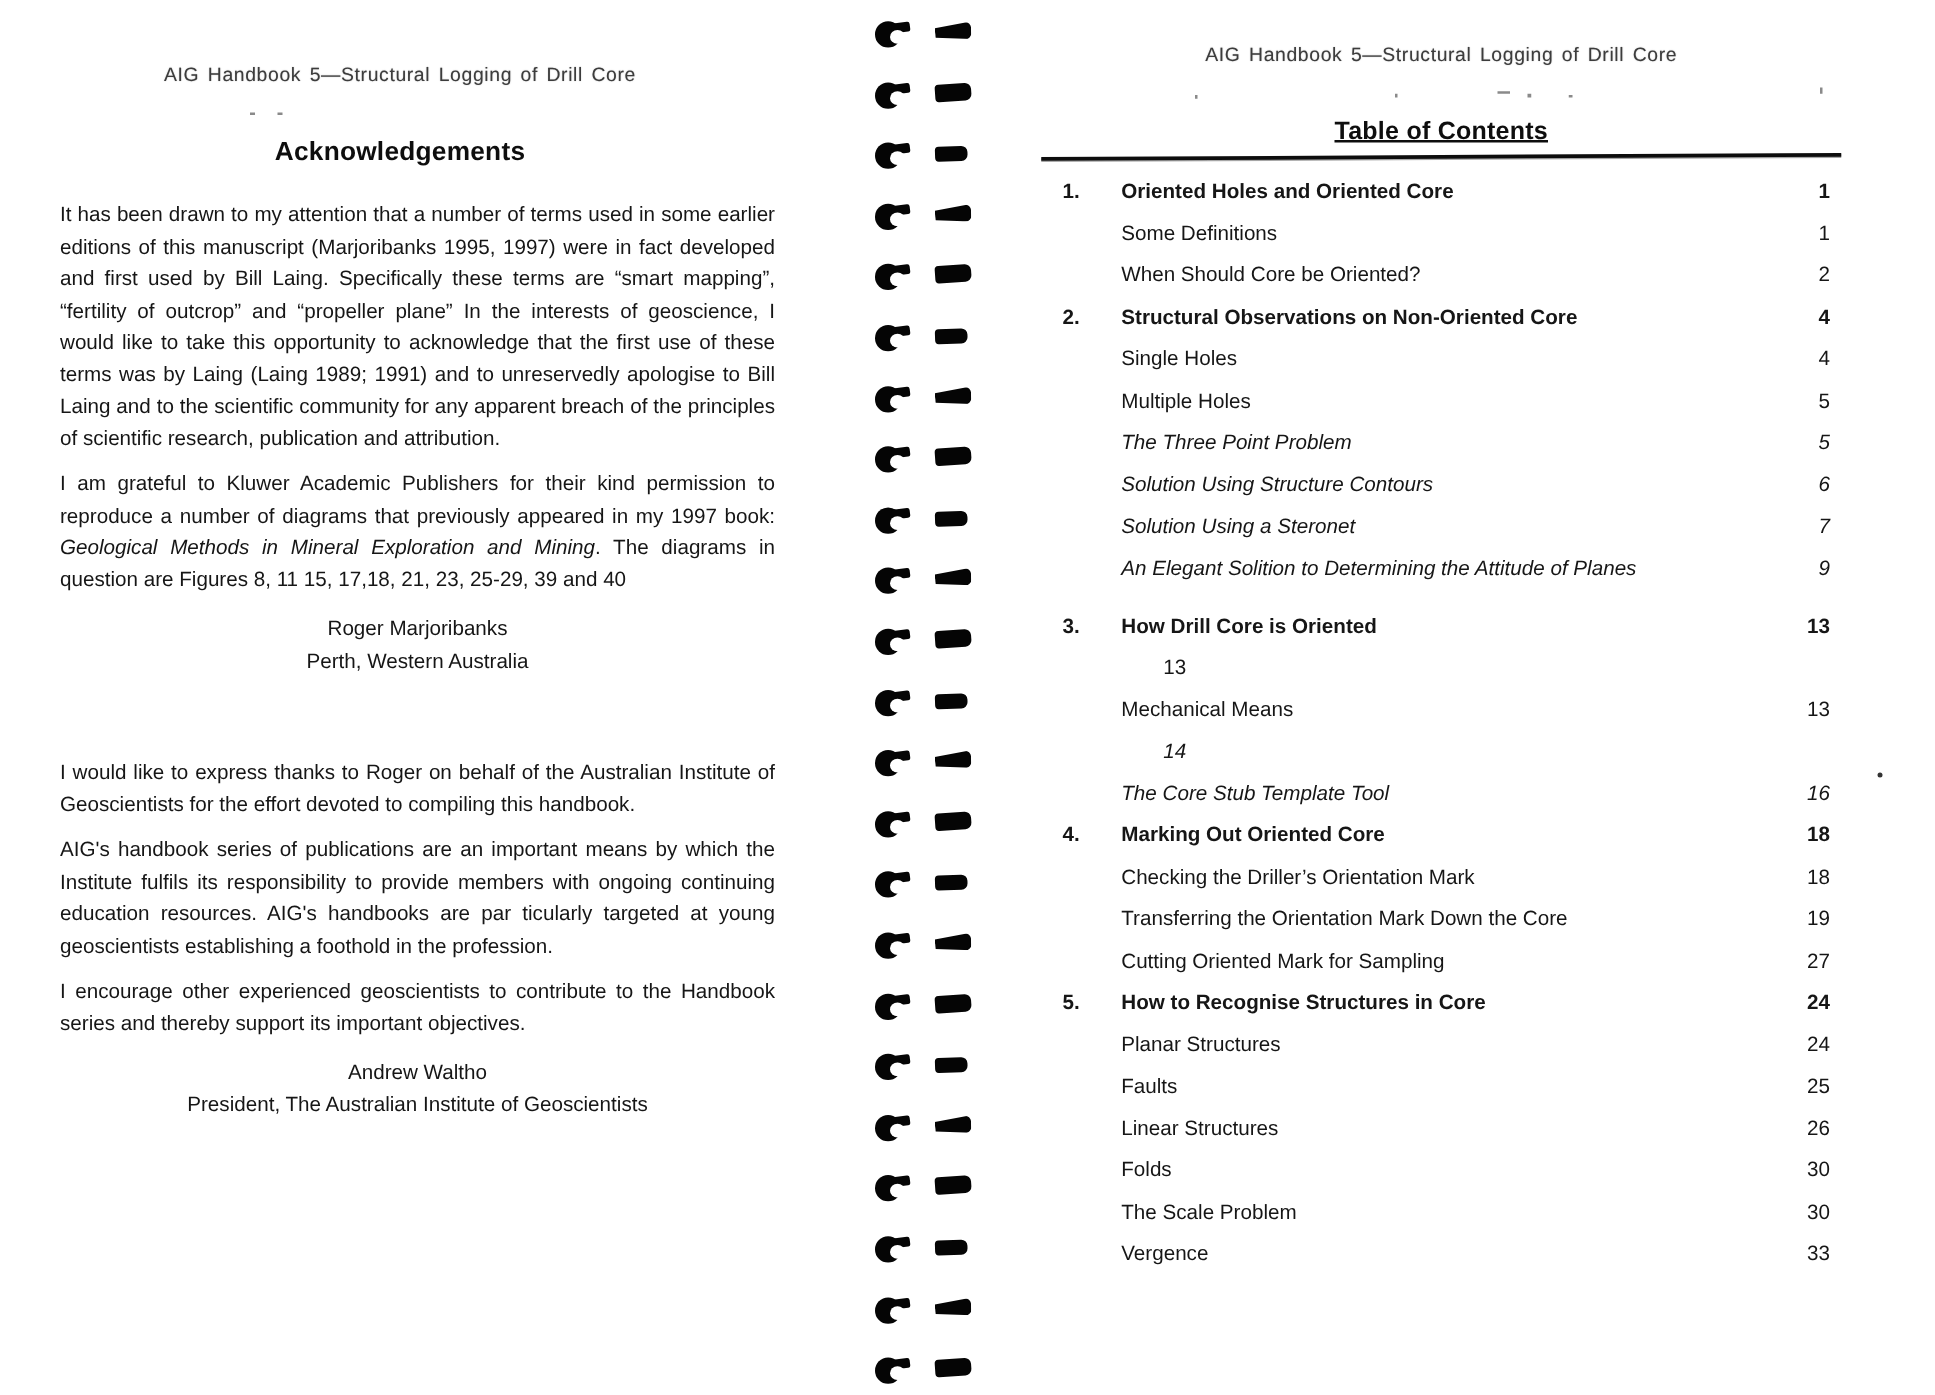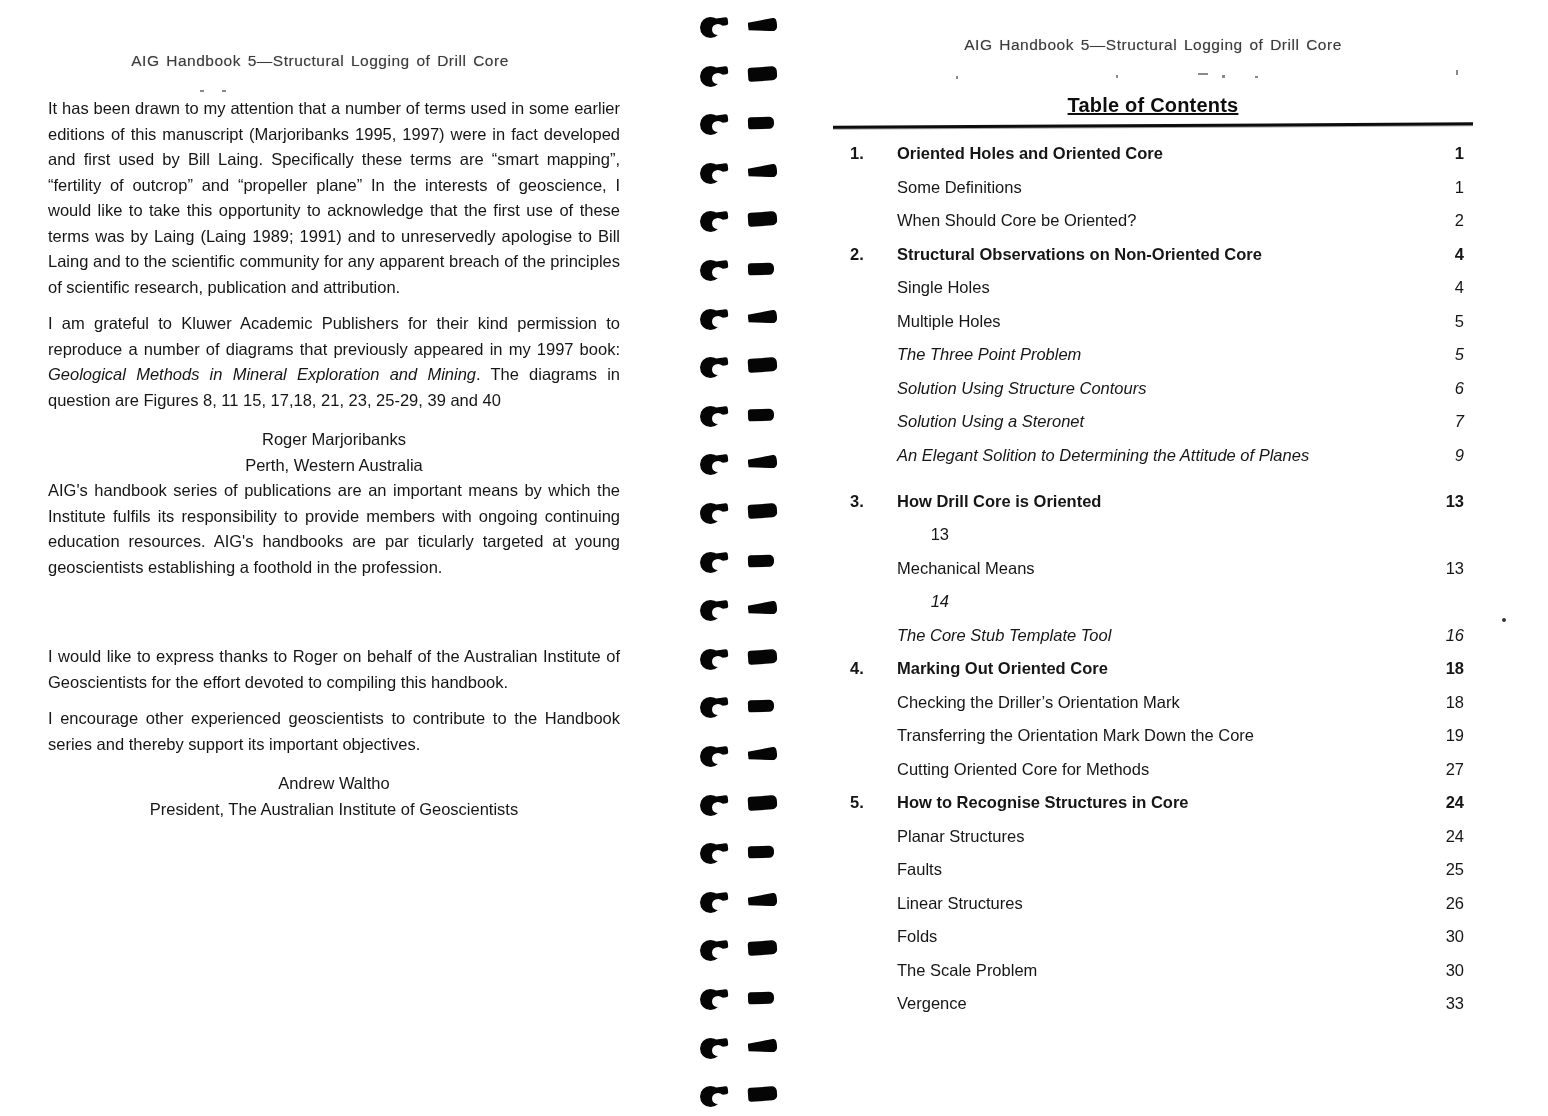--- a/index.html
+++ b/index.html
@@ -50,26 +50,27 @@
   .toc-row.italic .toc-title,.toc-row.italic .toc-page{font-style:italic;}
   .speck{position:absolute;background:#8a8a8a;}
 </style>
 </head>
 <body>
 
 <div class="canvas">
 
   <div class="page-left">
     <div class="running-head">AIG Handbook 5—Structural Logging of Drill Core</div>
+    <h1 class="title">Acknowledgements</h1>
     <div class="body-copy" id="left-body">
         <p class="para"><span>It has been drawn to my attention that a number of terms used in some earlier editions of this manuscript (Marjoribanks 1995, 1997) were in fact developed and first used by Bill Laing. Specifically these terms are “smart mapping”, “fertility of outcrop” and “propeller plane” In the interests of geoscience, I would like to take this opportunity to acknowledge that the first use of these terms was by Laing (Laing 1989; 1991) and to unreservedly apologise to Bill Laing and to the scientific community for any apparent breach of the principles of scientific research, publication and attribution.</span></p>
         <p class="para"><span>I am grateful to Kluwer Academic Publishers for their kind permission to reproduce a number of diagrams that previously appeared in my 1997 book: </span><em>Geological Methods in Mineral Exploration and Mining</em><span>. The diagrams in question are Figures 8, 11 15, 17,18, 21, 23, 25-29, 39 and 40</span></p>
         <p class="signature">Roger Marjoribanks<br>Perth, Western Australia</p>
+        <p class="para gap-top"><span>I would like to express thanks to Roger on behalf of the Australian Institute of Geoscientists for the effort devoted to compiling this handbook.</span></p>
         <p class="para"><span>AIG's handbook series of publications are an important means by which the Institute fulfils its responsibility to provide members with ongoing continuing education resources.  AIG's handbooks are par ticularly targeted at young geoscientists establishing a foothold in the profession.</span></p>
-        <p class="para gap-top"><span>I would like to express thanks to Roger on behalf of the Australian Institute of Geoscientists for the effort devoted to compiling this handbook.</span></p>
         <p class="para"><span>I encourage other experienced geoscientists to contribute to the Handbook series and thereby support its important objectives.</span></p>
         <p class="signature">Andrew Waltho<br>President, The Australian Institute of Geoscientists</p>
       </div>
   </div>
 
   <span class="speck" style="left:200px;top:90px;width:4px;height:2px;"></span>
   <span class="speck" style="left:222px;top:90px;width:4px;height:2px;"></span>
 
   <div class="binding" id="binding">
       <div class="bpair v0" style="top: 14px;">
@@ -346,21 +347,21 @@
           <span class="toc-title">Checking the Driller’s Orientation Mark</span>
           <span class="toc-page">18</span>
         </div>
         <div class="toc-row">
           <span class="toc-num"></span>
           <span class="toc-title">Transferring the Orientation Mark Down the Core</span>
           <span class="toc-page">19</span>
         </div>
         <div class="toc-row">
           <span class="toc-num"></span>
-          <span class="toc-title">Cutting Oriented Core for Methods</span>
+          <span class="toc-title">Cutting Oriented Mark for Sampling</span>
           <span class="toc-page">27</span>
         </div>
         <div class="toc-row bold">
           <span class="toc-num">5.</span>
           <span class="toc-title">How to Recognise Structures in Core</span>
           <span class="toc-page">24</span>
         </div>
         <div class="toc-row">
           <span class="toc-num"></span>
           <span class="toc-title">Planar Structures</span>

